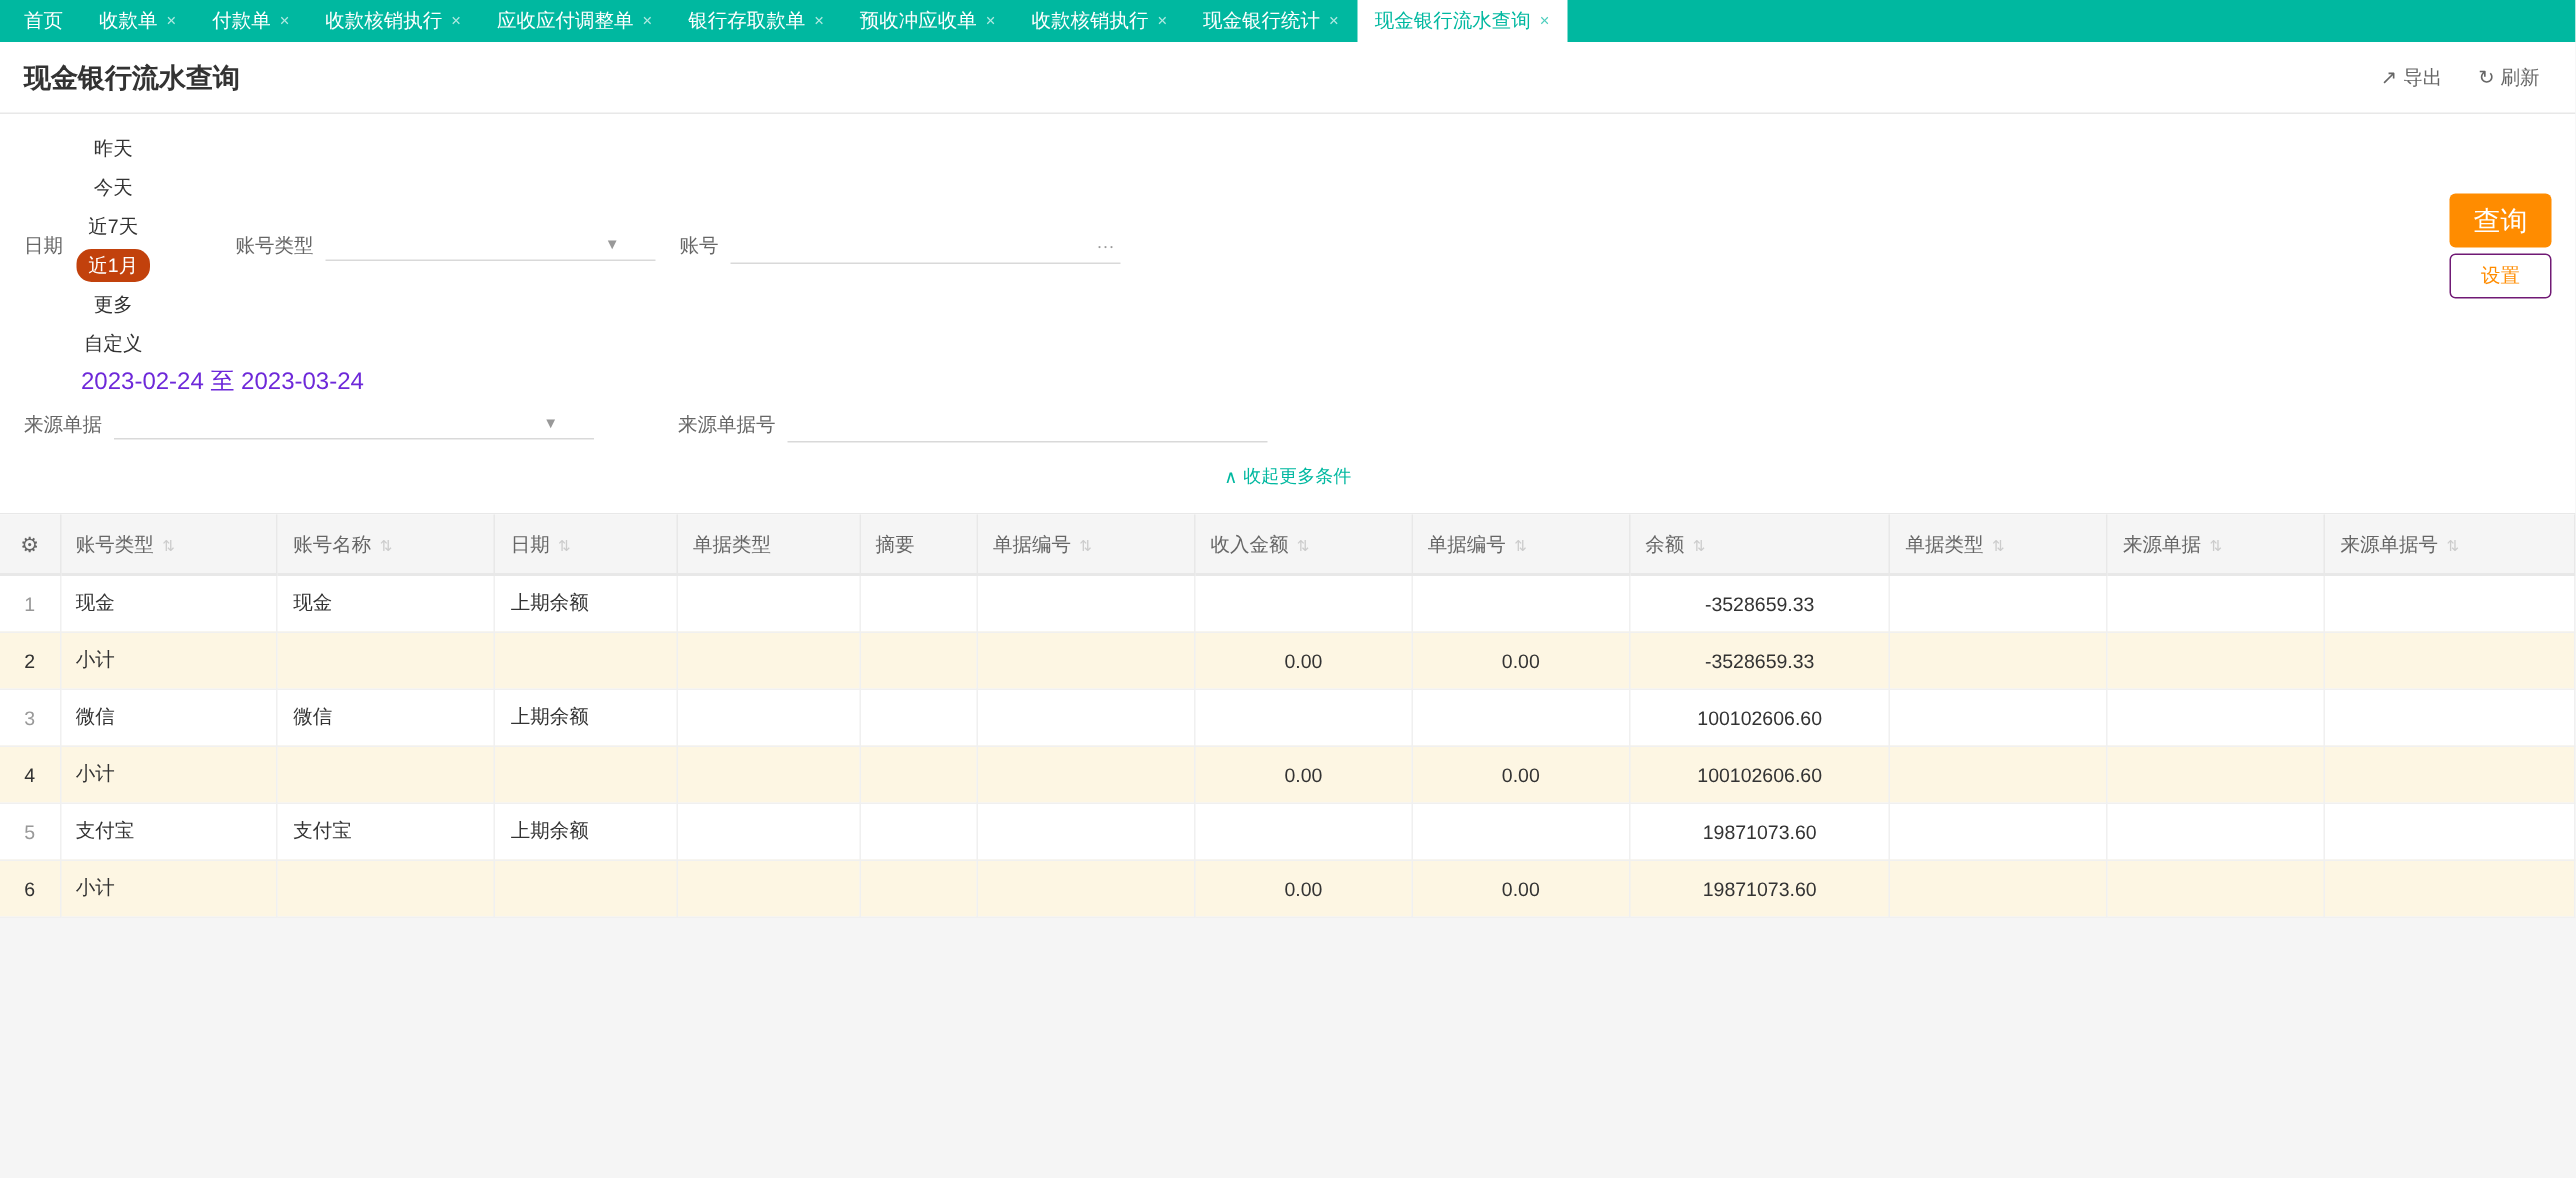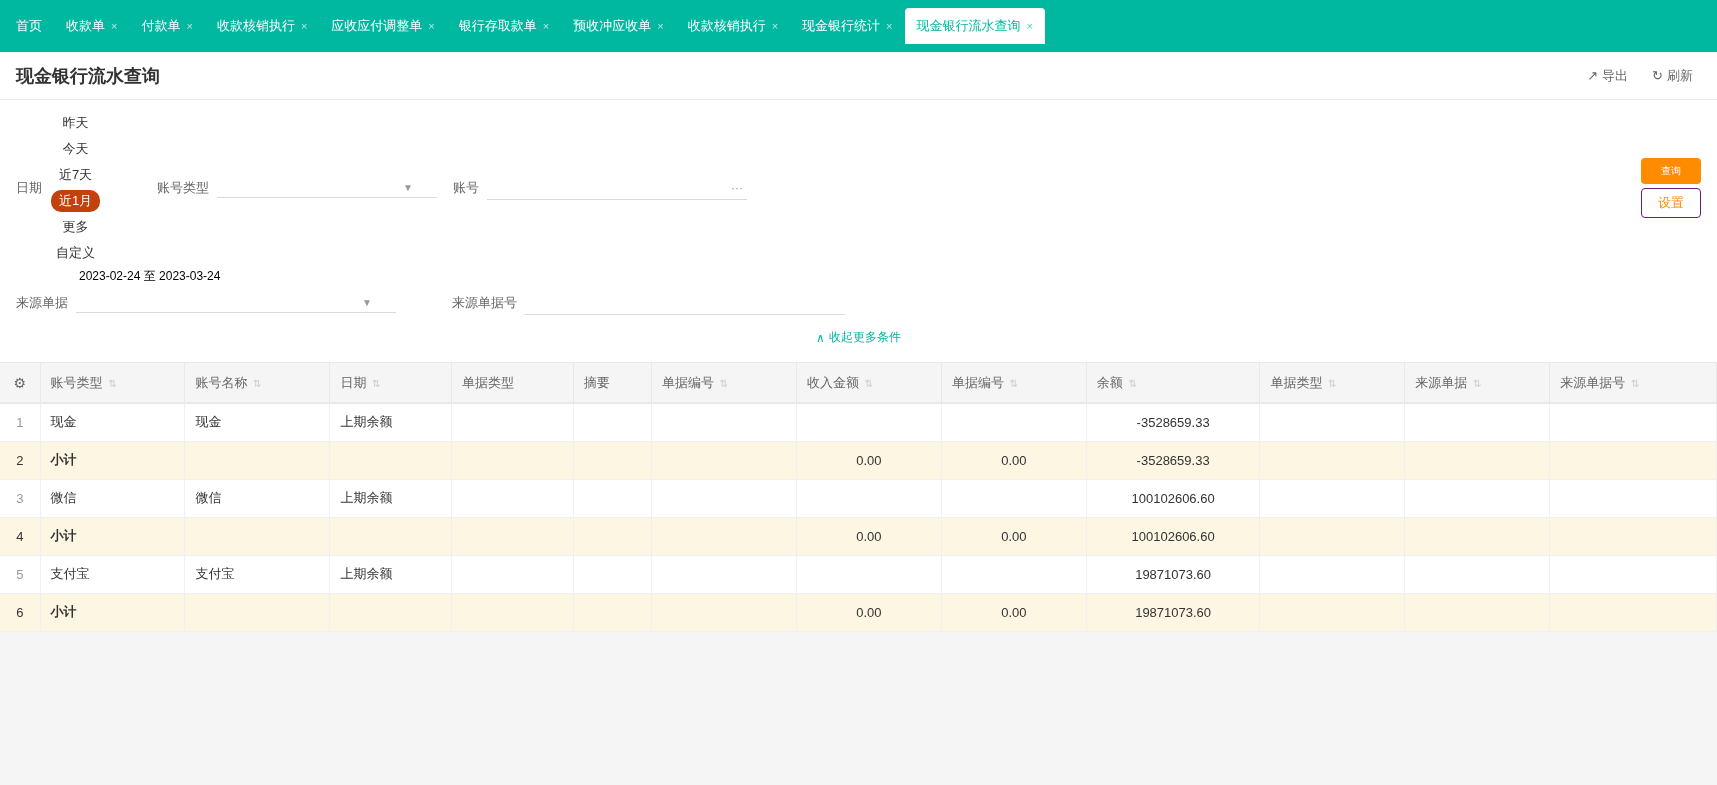--- a/index.html
+++ b/index.html
@@ -3,21 +3,21 @@
   <meta charset="utf-8">
   <style>
     * { box-sizing: border-box; margin: 0; padding: 0; }
     body { font-family: 'Microsoft YaHei', Arial, sans-serif; font-size: 13px; background: #f5f5f5; color: #333; }
 
     
     .top-nav {
       background: #00b8a0;
       display: flex;
       align-items: center;
-      height: 52px;
+      height: 28px;
       padding: 0 4px;
       overflow: hidden;
     }
     .nav-item {
       color: #fff;
       padding: 0 12px;
       height: 36px;
       line-height: 36px;
       cursor: pointer;
       white-space: nowrap;
@@ -74,21 +74,21 @@
     .date-opt {
       padding: 2px 6px; cursor: pointer; color: #333; font-size: 13px;
       border-radius: 3px;
     }
     .date-opt.active {
       background: #c2410c;
       color: #fff;
       border-radius: 10px;
       padding: 2px 8px;
     }
-    .date-range { color: #000000; font-size: 12px; margin-top: 2px; margin-left: 25px; }
+    .date-range { color: #6d28d9; font-size: 16px; margin-top: 2px; }
     .filter-select {
       border: none;
       border-bottom: 1px solid #d9d9d9;
       padding: 4px 24px 4px 4px;
       min-width: 200px;
       font-size: 13px;
       color: #333;
       background: transparent;
       cursor: pointer;
       position: relative;
@@ -109,21 +109,21 @@
     .more-btn {
       color: #999; font-size: 12px; cursor: pointer;
     }
     .query-btn {
       background: #ff8c00;
       color: #fff;
       border: none;
       padding: 6px 16px;
       border-radius: 4px;
       cursor: pointer;
-      font-size: 10px;
+      font-size: 18px;
       text-align: center;
     }
     .settings-btn {
       background: #fff;
       color: #ff8c00;
       border: 1px solid #701a75;
       padding: 5px 16px;
       border-radius: 4px;
       cursor: pointer;
       font-size: 13px;
@@ -168,21 +168,21 @@
     thead th .sort-icon { color: #ccc; font-size: 10px; margin-left: 2px; }
     tbody tr { height: 38px; }
     tbody td {
       padding: 6px 10px;
       border-right: 1px solid #f0f0f0;
       border-bottom: 1px solid #f0f0f0;
     }
     tbody tr.subtotal-row { background: #fdf6e3; }
     tbody tr.subtotal-row td { color: #333; }
     .row-num { text-align: center; color: #999; }
-    .subtotal-label { color: #ff8c00; font-weight: bold; }
+    .subtotal-label { color: #ff8c00; }
     .amount-cell { text-align: center; }
     .gear-icon { color: #666; font-size: 14px; cursor: pointer; }
 
     
     .arrow-down { color: #999; font-size: 10px; }
   </style>
 </head>
 <body>
 
 <div class="top-nav">

